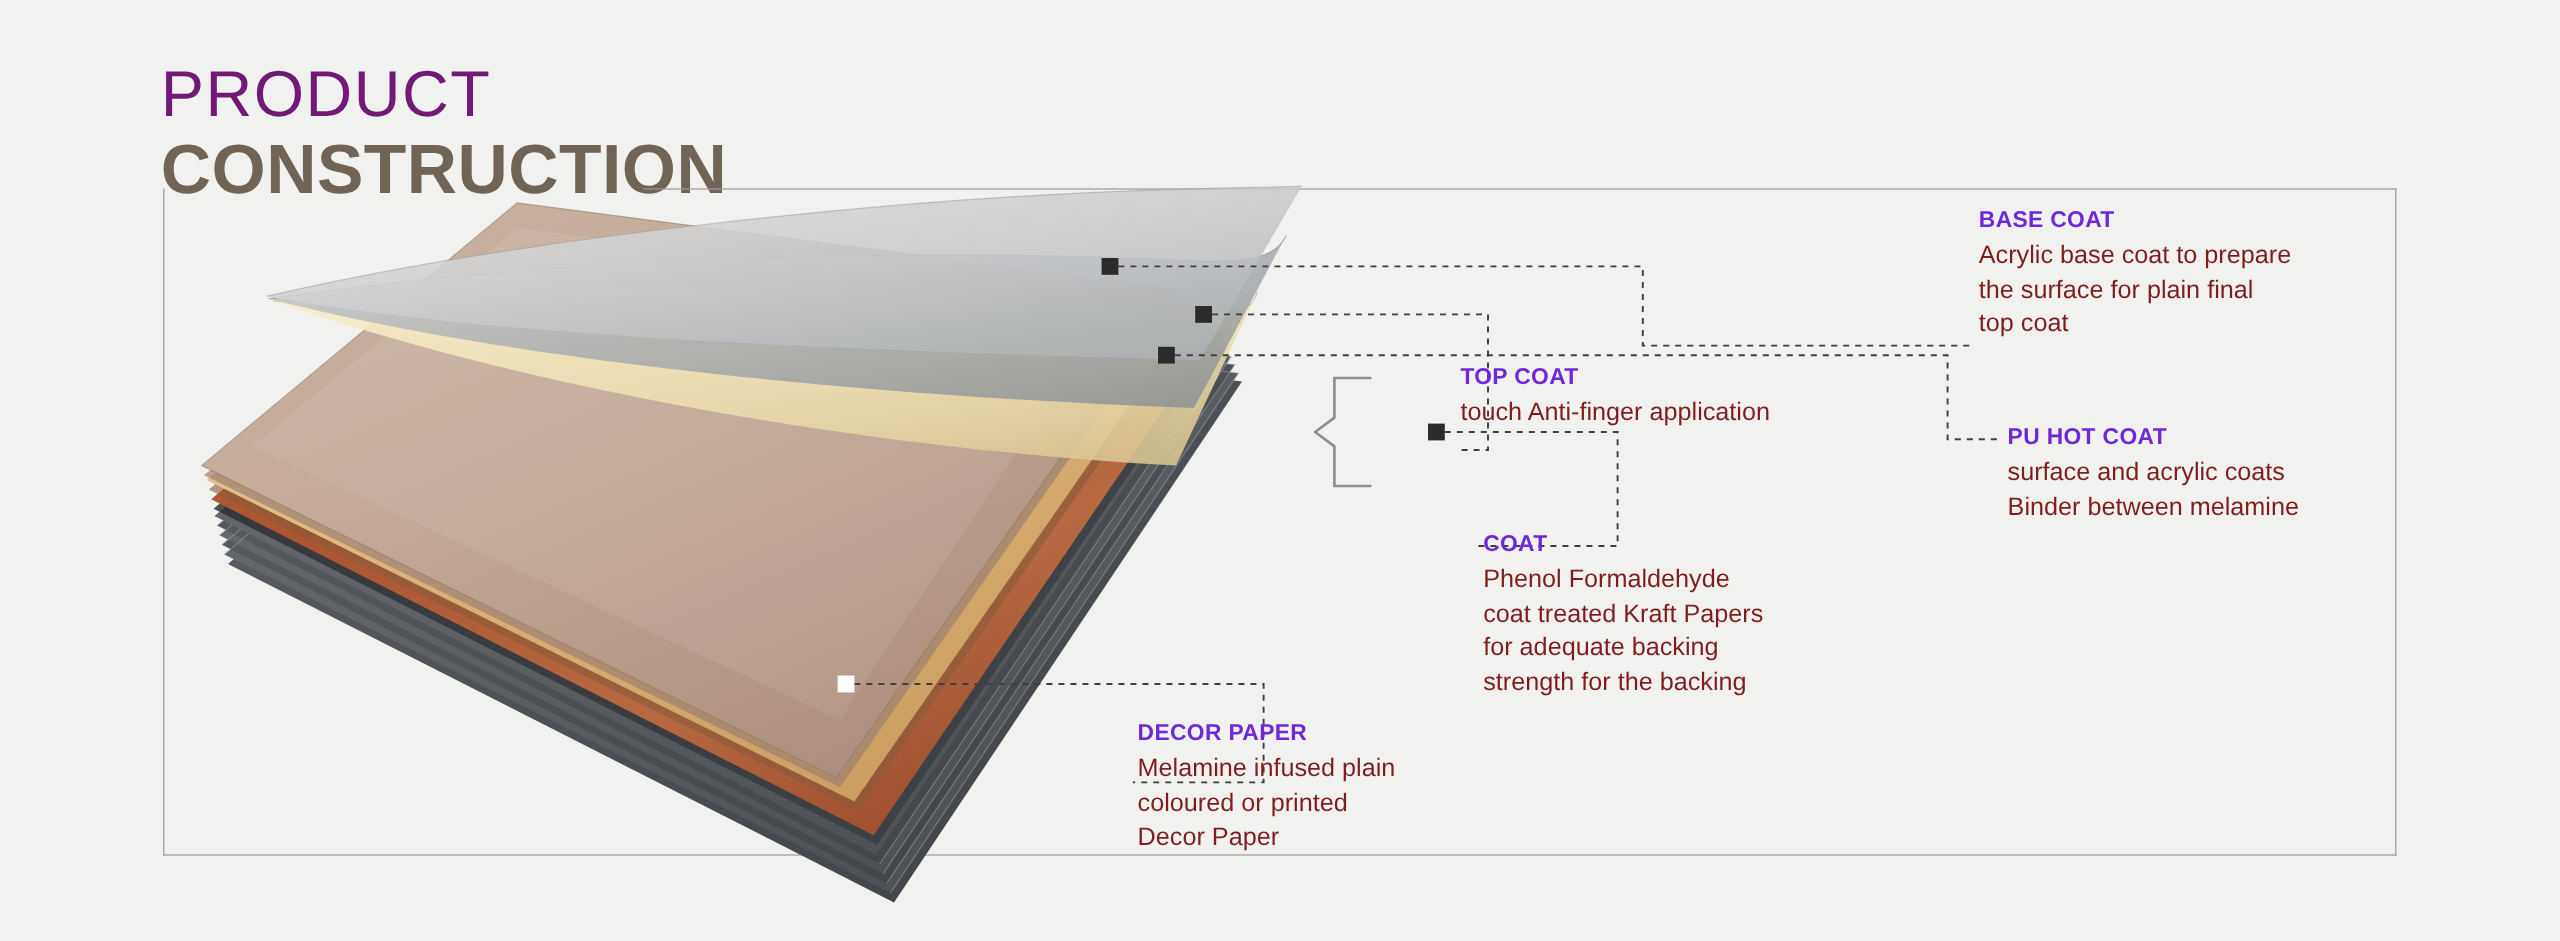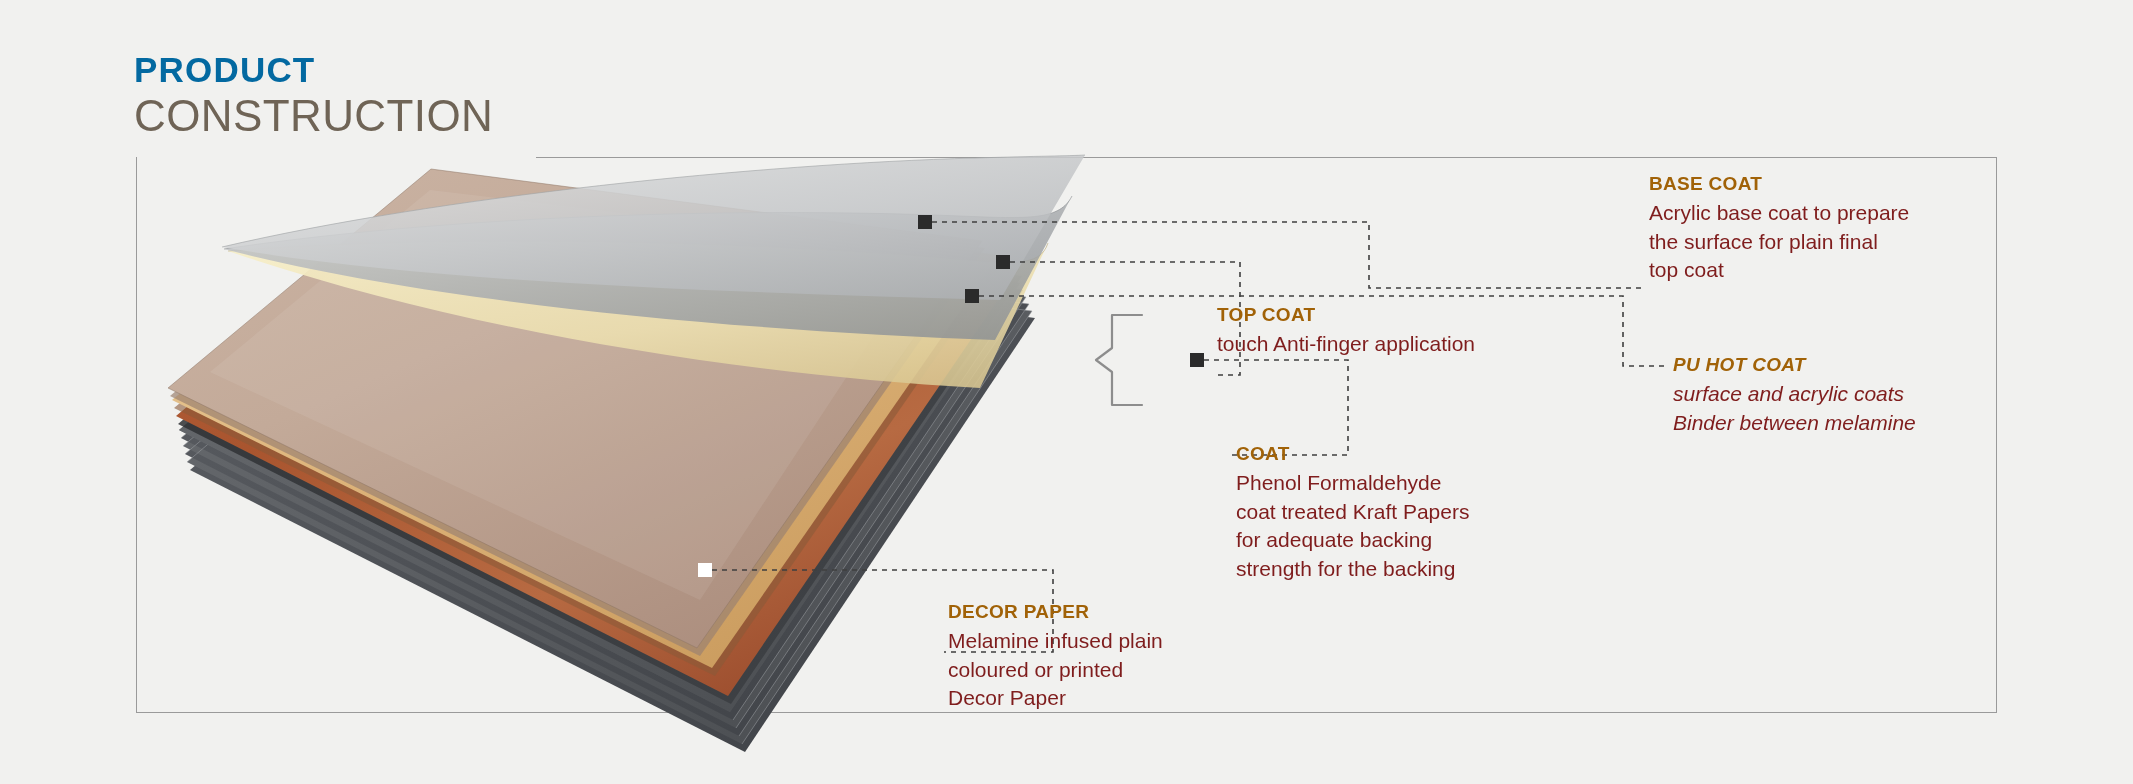--- a/index.html
+++ b/index.html
@@ -13,29 +13,29 @@
   }
   #stage{position:absolute;inset:0;width:2133px;height:784px;}
 
   
   #title-block{
     position:absolute;left:134px;top:52px;
     line-height:1;
     user-select:none;
   }
   #title-line1{
-    font-size:35px;
+    font-size:54px;
+    font-weight:400;
+    letter-spacing:1.2px;
+    color:#701a75;
+    display:block;
+  }
+  #title-line2{
+    font-size:58px;
     font-weight:700;
-    letter-spacing:1.2px;
-    color:#0369a1;
-    display:block;
-  }
-  #title-line2{
-    font-size:44px;
-    font-weight:400;
     letter-spacing:0.4px;
     color:#6f6456;
     display:block;
     margin-top:7px;
   }
 
   
   #frame{
     position:absolute;
     left:136px;top:157px;
@@ -49,36 +49,36 @@
     left:536px;top:157px;
     width:1461px;height:0;
     border-top:1px solid #9a9a9a;
   }
 
   
   .label-block{position:absolute;}
   .label-title{
     font-size:19px;
     font-weight:700;
-    color:#a16207;
+    color:#6d28d9;
     letter-spacing:0.3px;
     line-height:1.25;
     white-space:nowrap;
   }
   .label-body{
     font-size:21px;
     font-weight:400;
     color:#7f1d1d;
     line-height:1.37;
     margin-top:3px;
   }
   .label-body div{white-space:nowrap;}
 
   #lbl-base-coat{left:1649px;top:172px;}
-  #lbl-pu-hot-coat{left:1673px;top:353px;font-style:italic;}
+  #lbl-pu-hot-coat{left:1673px;top:353px;}
   #lbl-top-coat{left:1217px;top:303px;}
   #lbl-core{left:1236px;top:442px;}
   #lbl-decor-paper{left:948px;top:600px;}
 
   
   #art{position:absolute;left:0;top:0;width:2133px;height:784px;}
 </style>
 </head>
 <body>
 

